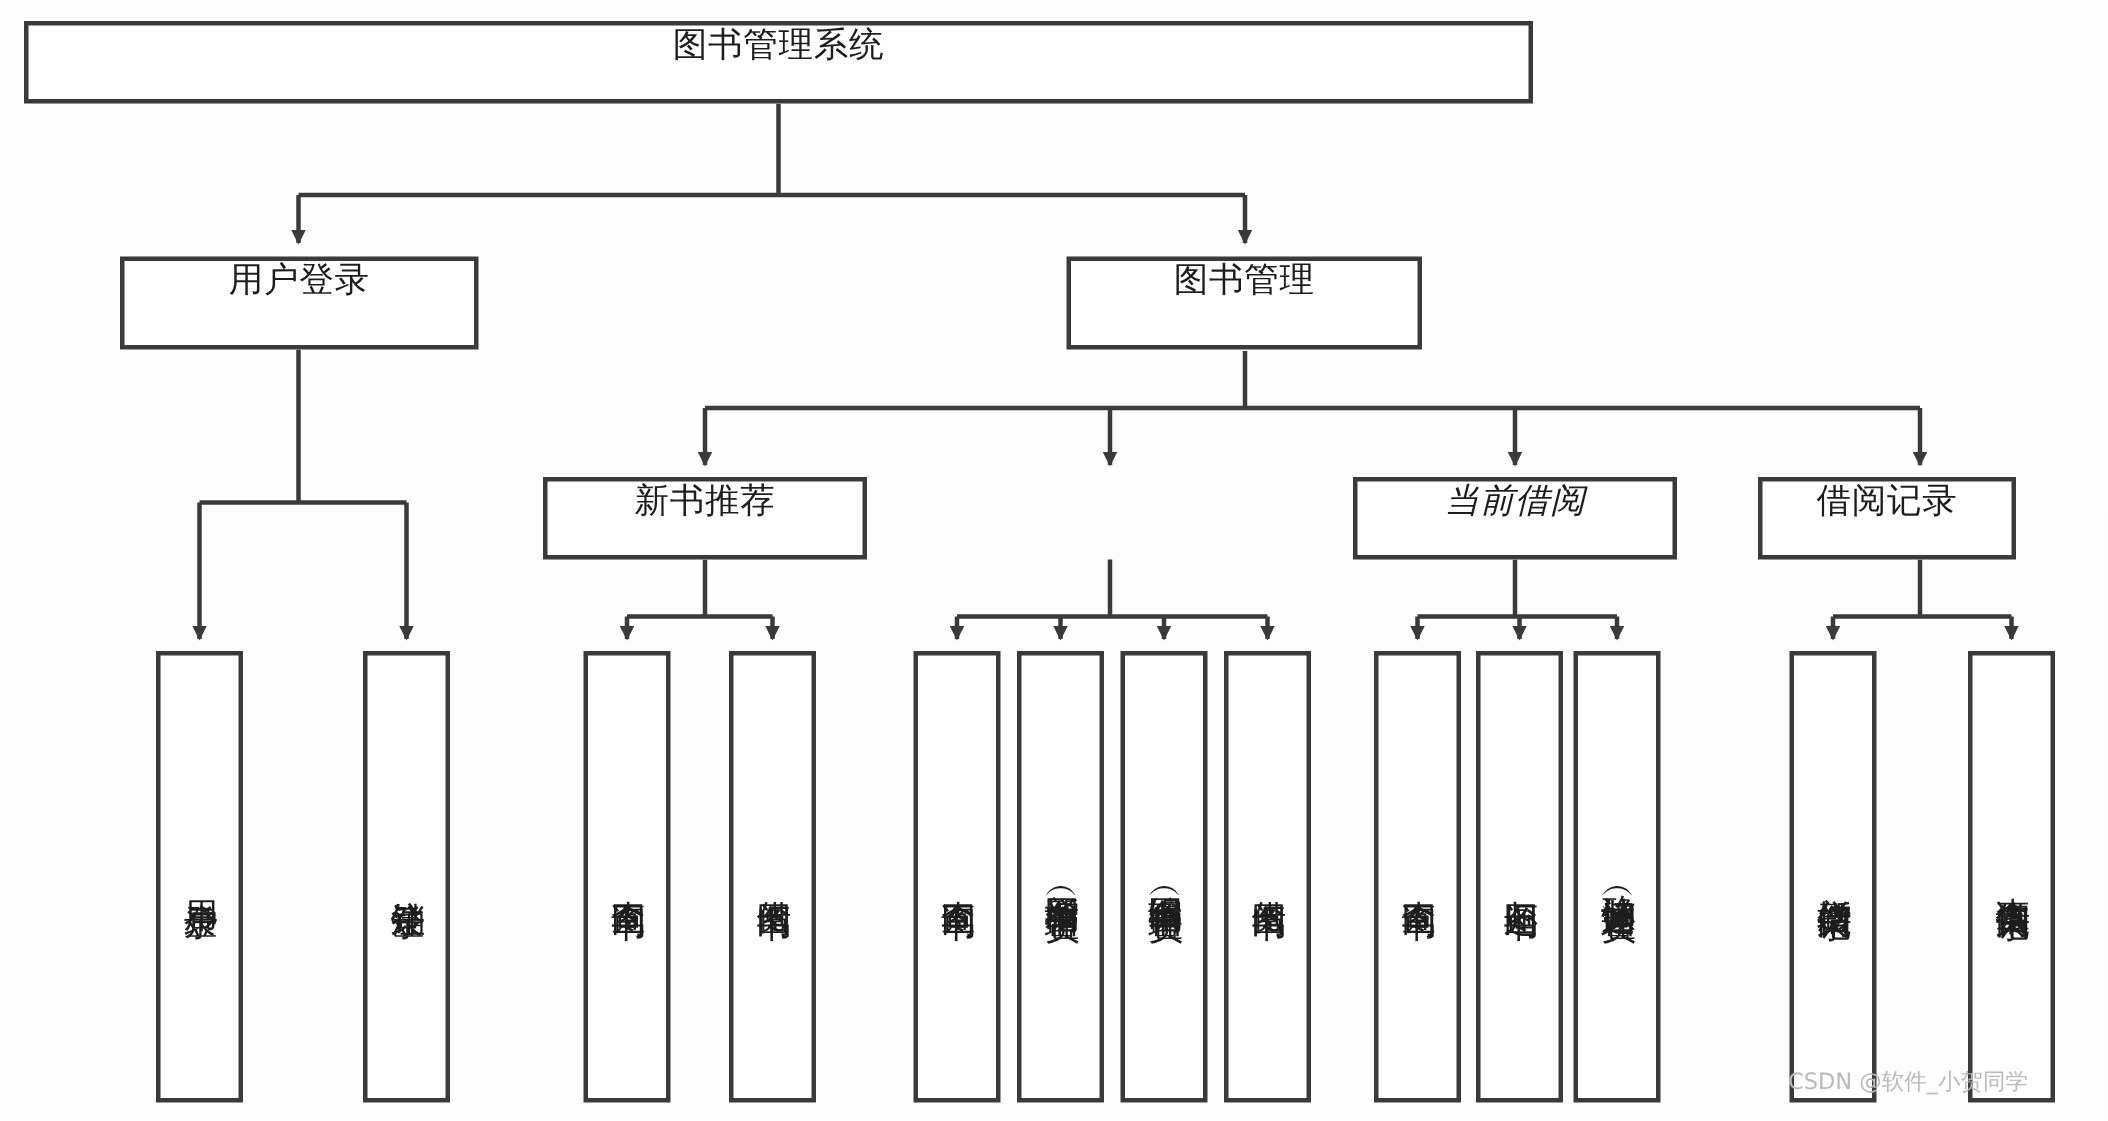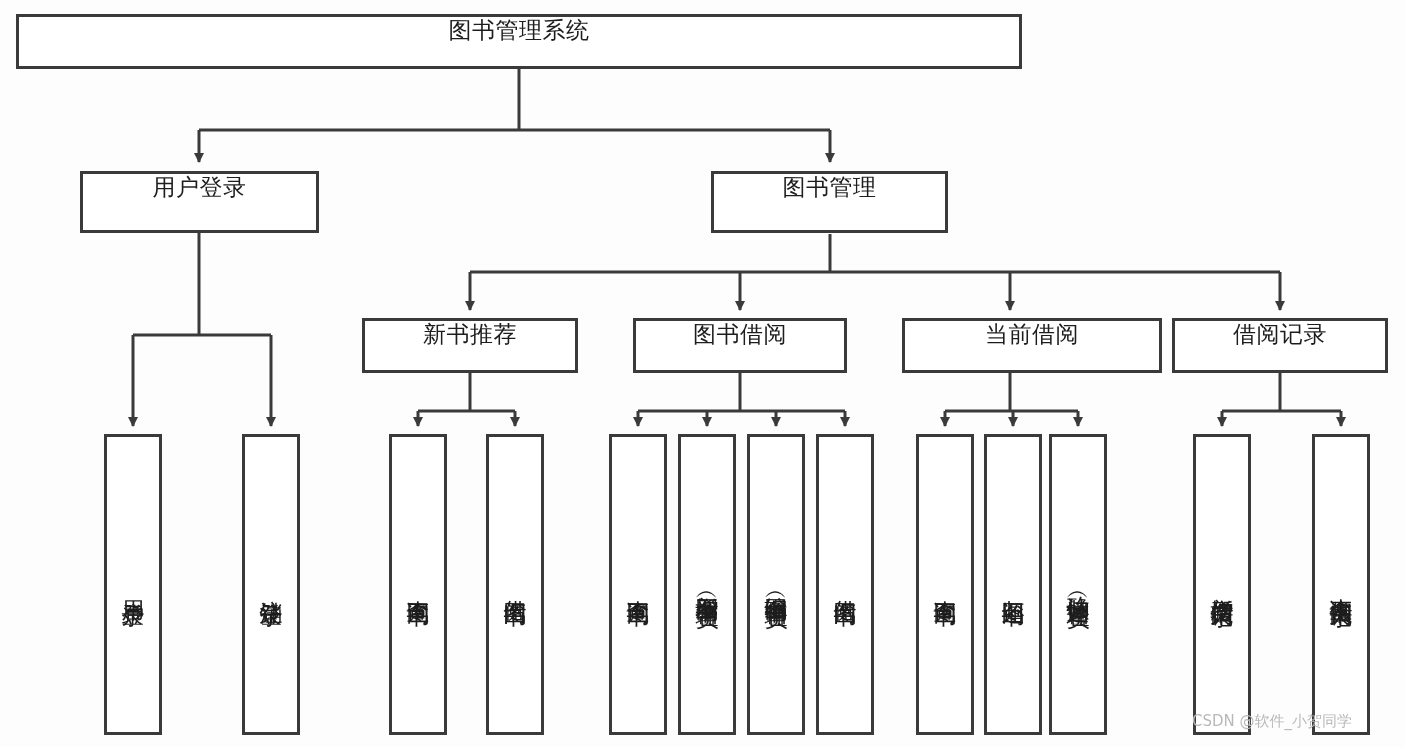--- a/index.html
+++ b/index.html
@@ -129,27 +129,24 @@
   <div class="node horiz" style="left:80px; top:171px; width:239px; height:62px;">
     <span class="lbl">用户登录</span>
   </div>
   <div class="node horiz" style="left:711px; top:171px; width:237px; height:62px;">
     <span class="lbl">图书管理</span>
   </div>
 
   <div class="node horiz" style="left:362px; top:318px; width:216px; height:55px;">
     <span class="lbl">新书推荐</span>
   </div>
-  <div class="node horiz" style="left:633px; top:318px; width:214px; height:55px;">
-    <span class="lbl">图书借阅</span>
-  </div>
-  <div class="node horiz" style="left:902px; top:318px; width:260px; height:55px;">
+  <div class="node horiz" style="left:902px; top:318px; width:216px; height:55px;font-style:italic;">
     <span class="lbl">当前借阅</span>
   </div>
-  <div class="node horiz" style="left:1172px; top:318px; width:216px; height:55px;">
+  <div class="node horiz" style="left:1172px; top:318px; width:172px; height:55px;">
     <span class="lbl">借阅记录</span>
   </div>
 
   <div class="node vert" style="left:104px; top:434px; width:58px; height:301px;">
     <span class="lbl">用户登录</span>
   </div>
   <div class="node vert" style="left:242px; top:434px; width:58px; height:301px;">
     <span class="lbl">注销登录</span>
   </div>
 

